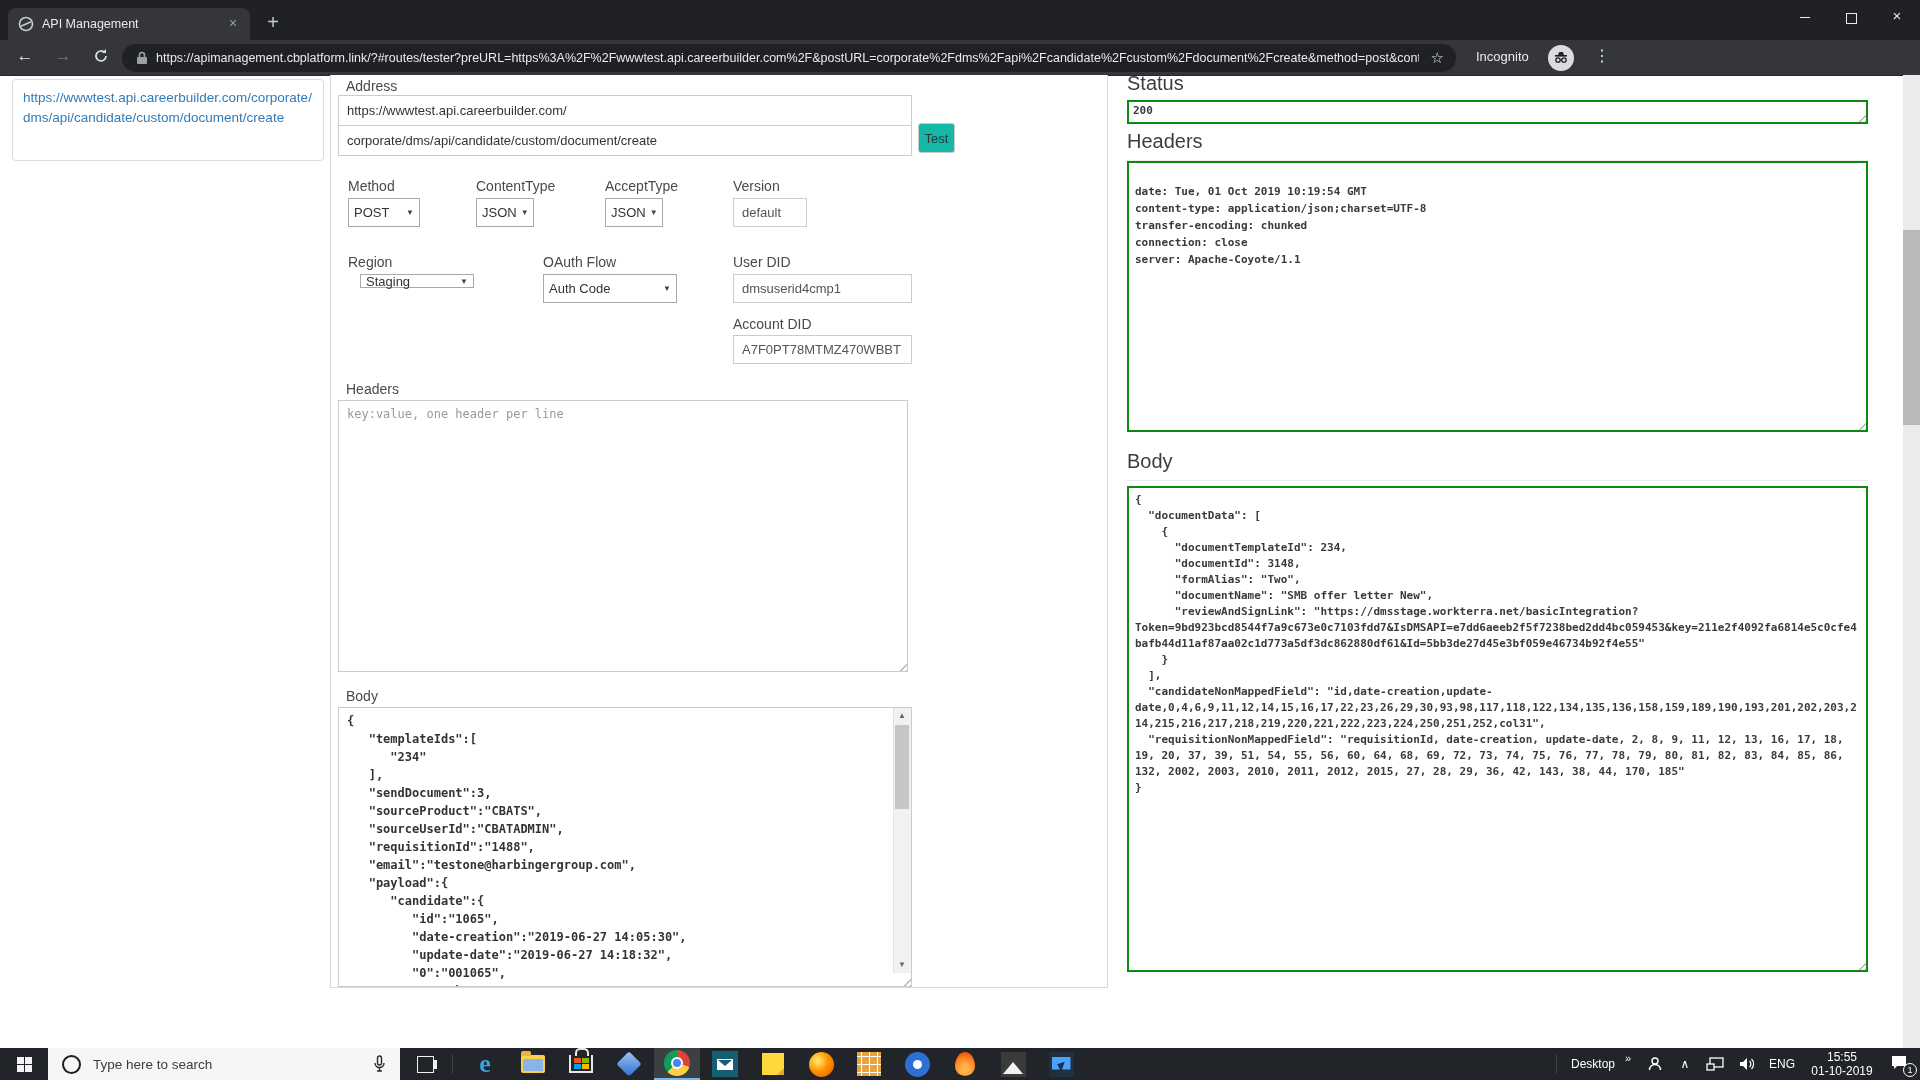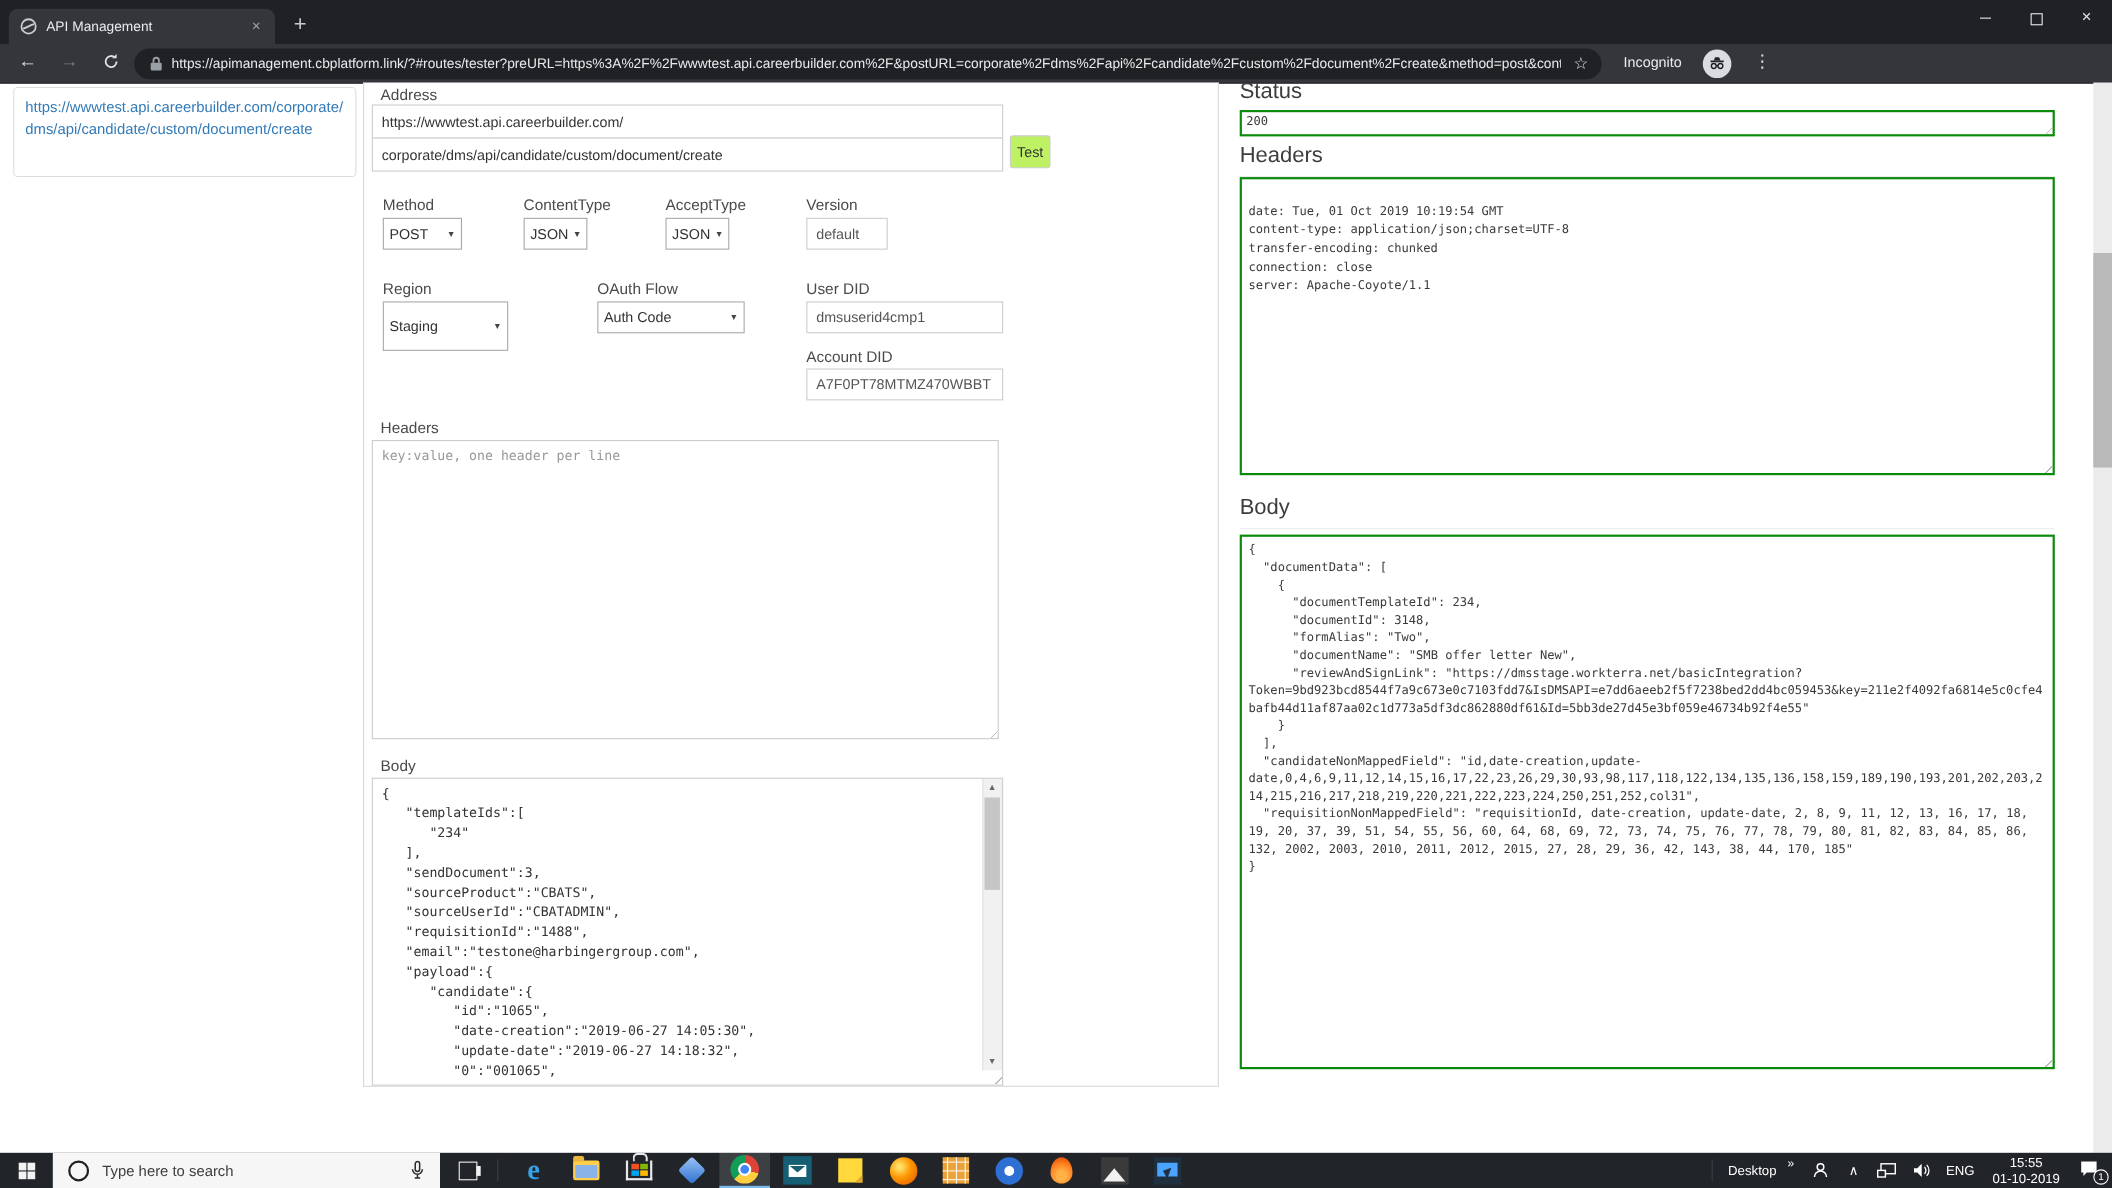--- a/index.html
+++ b/index.html
@@ -34,26 +34,26 @@
            padding:8px 10px;box-sizing:border-box;}
   .sidebox a{color:#337ab7;font-size:13.5px;line-height:1.45;word-break:break-all;text-decoration:none;}
   .formpanel{position:absolute;left:330px;top:75px;width:778px;height:913px;border:1px solid #d9d9d9;border-top:none;
              box-sizing:border-box;background:#fff;}
   .flabel{position:absolute;font-size:14px;color:#4a4a4a;}
   .tin{position:absolute;border:1px solid #ccc;background:#fff;font-size:13px;color:#555;box-sizing:border-box;
        padding:0 8px;white-space:nowrap;overflow:hidden;display:flex;align-items:center;}
   .sel{position:absolute;border:1px solid #a9a9a9;background:#fff;font-size:13px;color:#333;box-sizing:border-box;
        padding:0 5px;display:flex;align-items:center;justify-content:space-between;}
   .caret{font-size:8px;color:#444;margin-left:4px;}
-  .btn{position:absolute;border:1px solid #ccc;background:#bef264;border-radius:3px;font-size:13px;color:#333;
+  .btn{position:absolute;border:1px solid #ccc;background:#14b8a6;border-radius:3px;font-size:13px;color:#333;
        display:flex;align-items:center;justify-content:center;box-sizing:border-box;}
   .ta{position:absolute;border:1px solid #ccc;background:#fff;box-sizing:border-box;}
   .mono{font-family:"DejaVu Sans Mono","Liberation Mono",monospace;}
   .ph{color:#999;font-size:12px;padding:6px 8px;}
-  pre.code{margin:0;font-family:"DejaVu Sans Mono","Liberation Mono",monospace;}
+  pre.code{margin:0;font-family:"DejaVu Sans Mono","Liberation Mono",monospace;font-weight:bold;}
   .grip{position:absolute;right:0;bottom:0;width:11px;height:11px;
         clip-path:polygon(100% 0,100% 100%,0 100%);
         background:repeating-linear-gradient(-45deg,#b9b9b9 0 1px,transparent 1px 4px);}
   .tascroll{position:absolute;right:0;top:0;width:17px;background:#f1f1f1;border-left:1px solid #e2e2e2;}
   .tarrow{position:absolute;left:0;width:16px;height:16px;font-size:8px;color:#666;text-align:center;line-height:16px;}
   .tathumb{position:absolute;left:1px;width:14px;background:#c6c6c6;}
 
   .rlabel{position:absolute;font-size:20px;color:#3d3d3d;width:741px;border-bottom:1px solid #ececec;padding-bottom:7px;}
   .rbox{position:absolute;border:2px solid #0b8a0b;background:#fff;box-sizing:border-box;}
   .rbox pre{color:#3a3a3a;}
@@ -183,21 +183,21 @@
   <div class="sel" style="left:605px;top:198px;width:58px;height:29px">
     <span>JSON</span>
     <span class="caret">▼</span>
   </div>
   <div class="tin" style="left:733px;top:198px;width:74px;height:29px">default</div>
 
   <div class="flabel" style="left:348px;top:254px">Region</div>
   <div class="flabel" style="left:543px;top:254px">OAuth Flow</div>
   <div class="flabel" style="left:733px;top:254px">User DID</div>
 
-  <div class="sel" style="left:348px;top:274px;width:114px;height:45px">
+  <div class="sel" style="left:360px;top:274px;width:114px;height:14px">
     <span>Staging</span>
     <span class="caret">▼</span>
   </div>
   <div class="sel" style="left:543px;top:274px;width:134px;height:29px">
     <span>Auth Code</span>
     <span class="caret">▼</span>
   </div>
   <div class="tin" style="left:733px;top:274px;width:179px;height:29px">dmsuserid4cmp1</div>
 
   <div class="flabel" style="left:733px;top:316px">Account DID</div>

